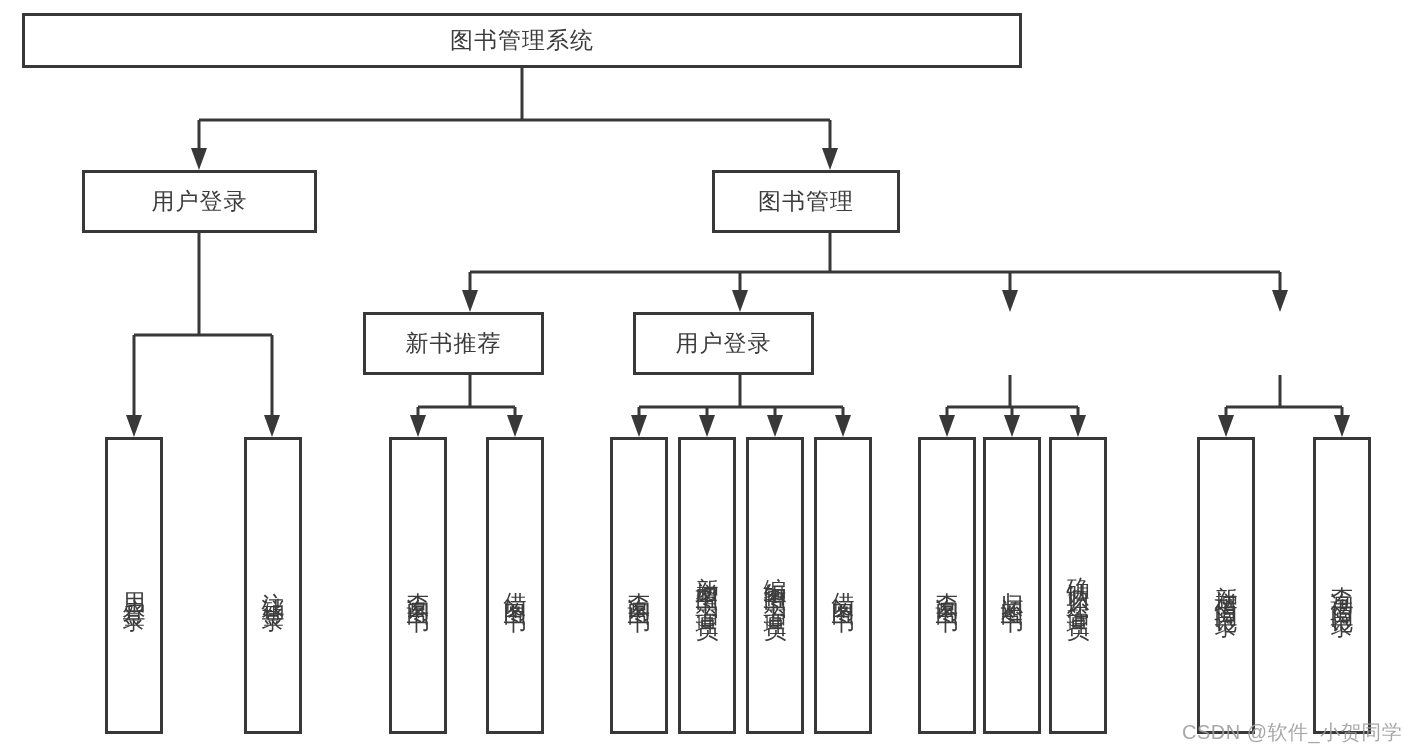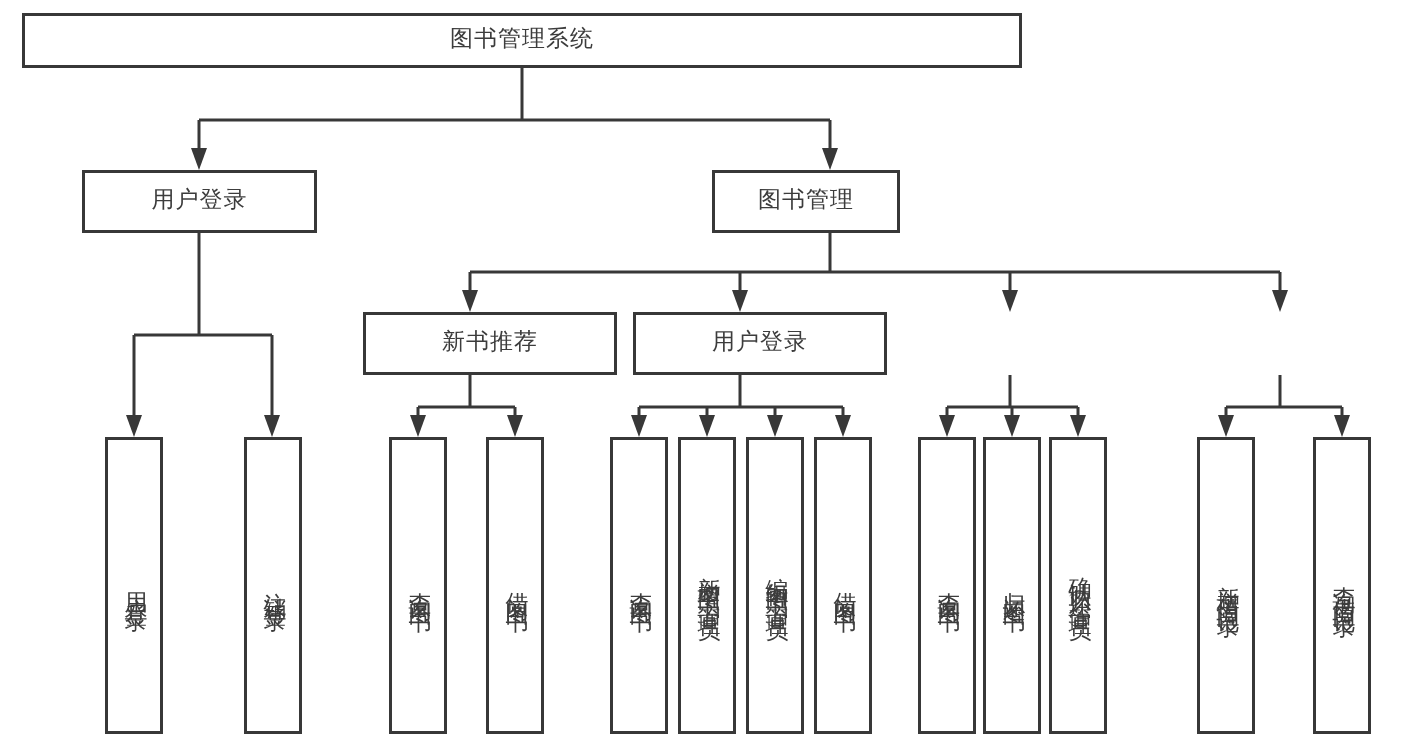--- a/index.html
+++ b/index.html
@@ -7,21 +7,21 @@
     --text:#3c3c3c;
     --bg:#ffffff;
     --watermark:#9f9f9f;
   }
   *{box-sizing:border-box;}
   html,body{margin:0;padding:0;background:var(--bg);}
   .canvas{
     position:relative;
     width:1405px;height:747px;
     background:var(--bg);
-    font-family:Liberation Mono, monospace;
+    font-family:Liberation Sans, sans-serif;
     color:var(--text);
     overflow:hidden;
   }
   .wires{
     position:absolute;left:0;top:0;width:1405px;height:747px;
     pointer-events:none;
   }
   .wires path{stroke:var(--line);stroke-width:3;fill:none;}
   .wires polygon{fill:var(--line);stroke:none;}
   .node{
@@ -36,21 +36,21 @@
   }
   .leaf{width:58px;height:297px;top:437px;}
   .leaf .vtext{
     writing-mode:vertical-rl;
     text-orientation:mixed;
     letter-spacing:6px;
     font-size:23px;
     white-space:nowrap;
   }
   .lvl2{height:63px;top:170px;}
-  .lvl3{width:254px;height:63px;top:312px;}
+  .lvl3{width:181px;height:63px;top:312px;}
   .watermark{
     position:absolute;
     left:1182px;top:719px;
     font-size:20px;
     color:var(--watermark);
     z-index:5;
     letter-spacing:0.5px;
     white-space:nowrap;
     opacity:.9;
   }
@@ -142,14 +142,15 @@
     <span class="vtext">确认归还（管理员）</span>
   </div>
 
   <div class="node leaf" style="left:1197px">
     <span class="vtext">新增借阅记录</span>
   </div>
   <div class="node leaf" style="left:1313px">
     <span class="vtext">查询借阅记录</span>
   </div>
 
+  <div class="watermark">CSDN @软件_小贺同学</div>
 
 </div>
 
 </body></html>

